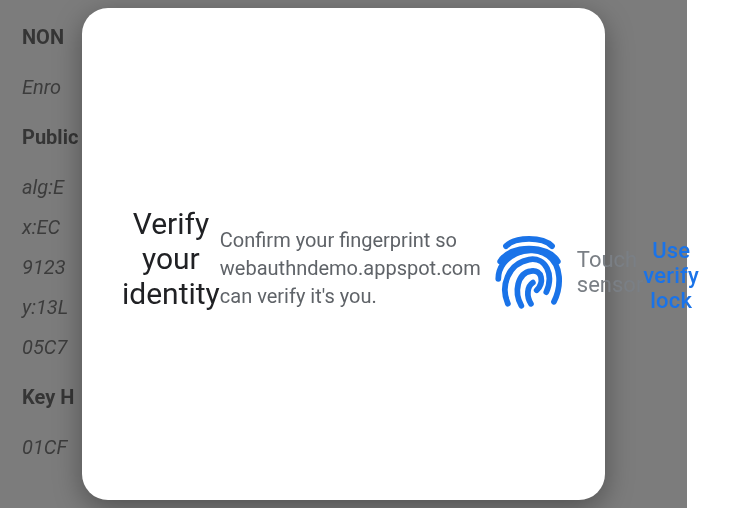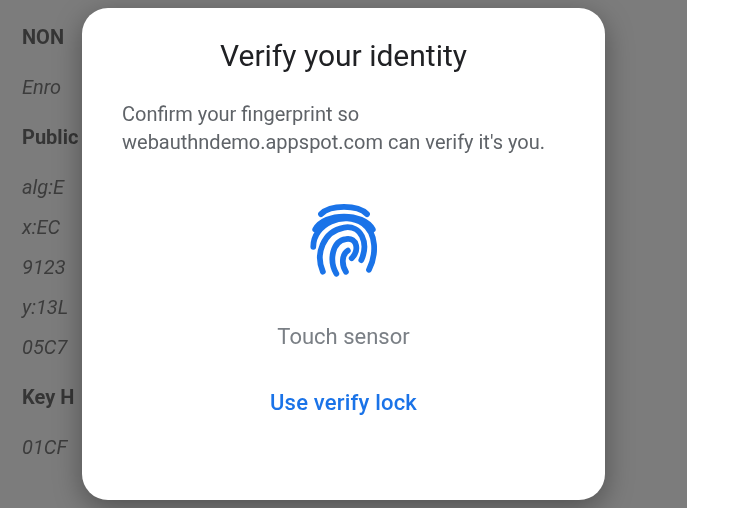--- a/index.html
+++ b/index.html
@@ -10,23 +10,22 @@
   .underlay .bold { font-weight: 700; }
   .underlay .italic { font-style: italic; color: #3d3d3d; }
   .scrim { position: absolute; inset: 0; background: rgba(60,60,60,0.62); }
   .dialog {
     position: absolute;
     left: 82px; right: 82px; top: 8px;
     height: 492px;
     background: #ffffff;
     border-radius: 26px;
     box-shadow: 0 8px 28px rgba(0,0,0,0.35);
-    display: flex; flex-direction: column; align-items: center;
+    display: flex; align-items: center;
     padding: 30px 40px 22px;
-    gap: 7px;
   }
   .dlg-title { font-size: 30px; color: #202124; font-weight: 400; text-align: center; }
   .dlg-body { margin-top: 20px; font-size: 20px; color: #5f6368; text-align: left; line-height: 1.4; max-width: 460px; }
   .fp-wrap { margin-top: 30px; }
   .fp-wrap svg { display: block; }
   .sensor-hint { margin-top: 28px; font-size: 22px; color: #7a7f85; }
   .actions {
     margin-top: 34px;
     width: 100%;
     display: flex;

